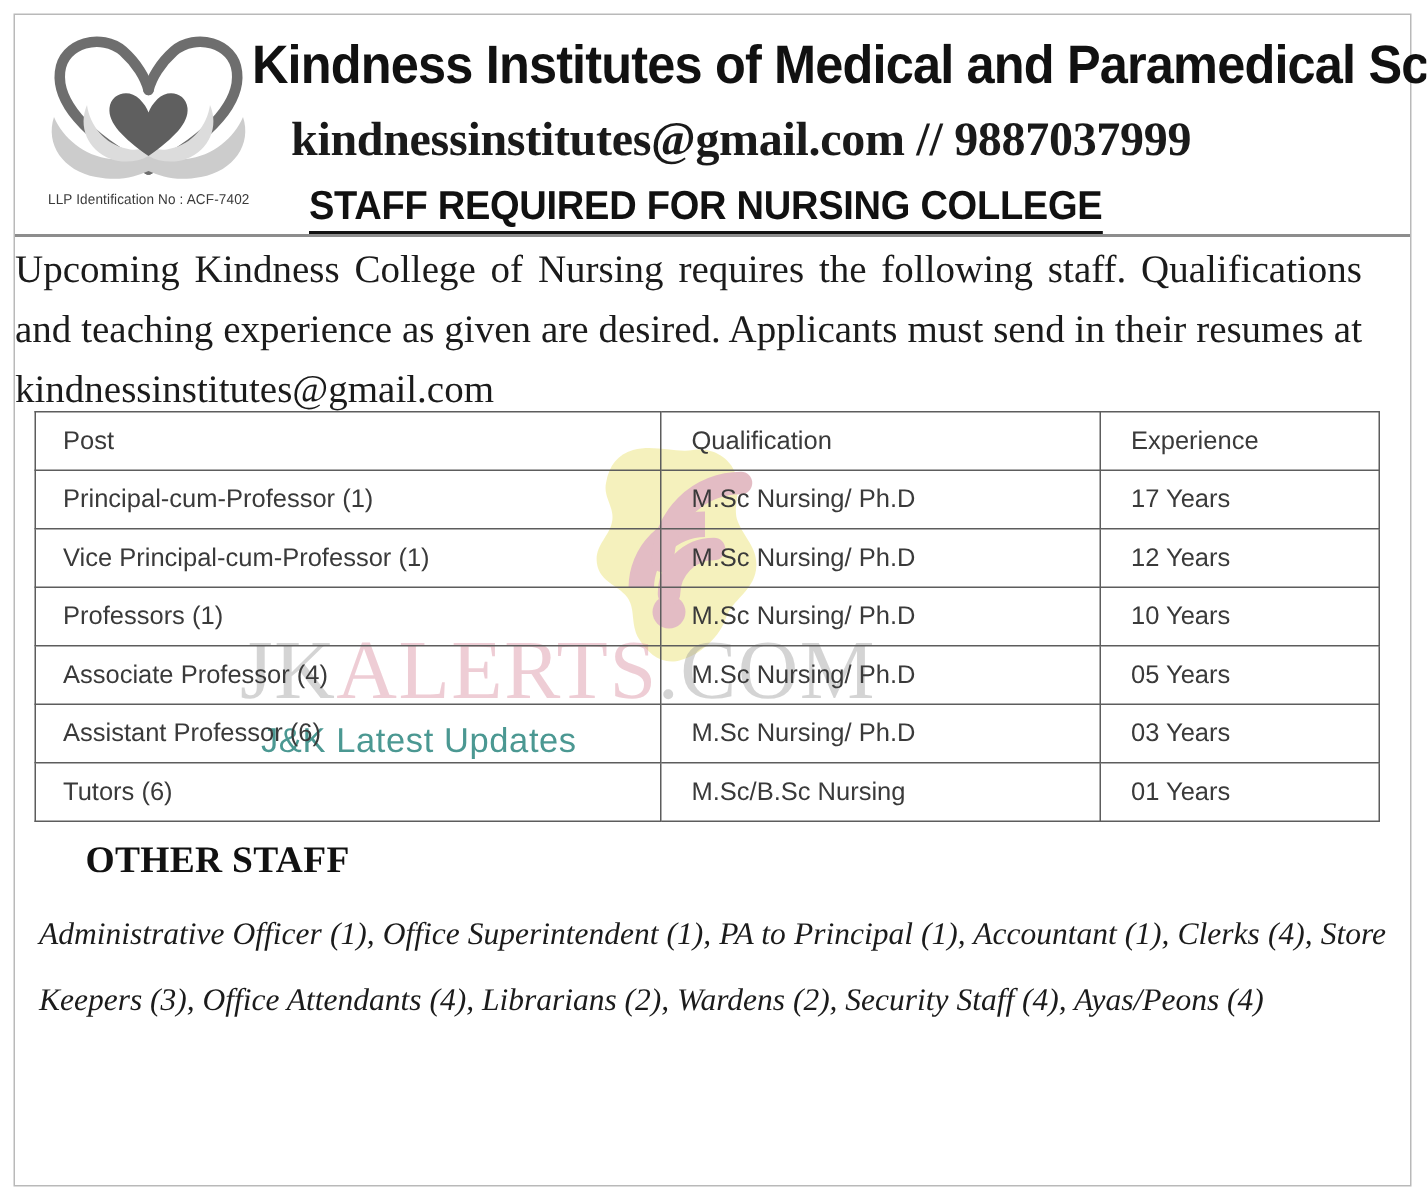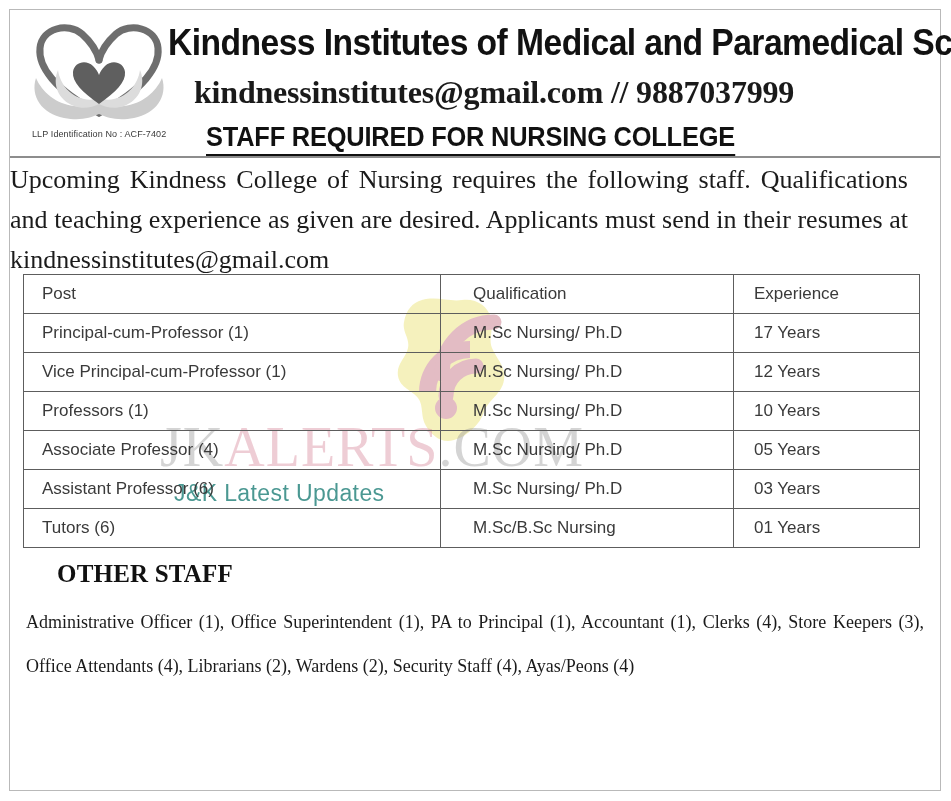--- a/index.html
+++ b/index.html
@@ -140,46 +140,47 @@
     color: #3a3a3a;
     height: 38px;
     padding: 0 0 0 18px;
     background: transparent;
     white-space: nowrap;
     overflow: hidden;
   }
   #staff-table col.c-post { width: 417px; }
   #staff-table col.c-qual { width: 293px; }
   #staff-table col.c-exp  { width: 186px; }
-  #staff-table td.qual { padding-left: 32px; }
+  #staff-table td.qual { padding-left: 20px; }
   #staff-table td.exp  { padding-left: 20px; }
 
   
   #other-staff-heading {
     position: absolute;
     left: 24px;
     top: 560px;
     font-family: "Liberation Serif", serif;
     font-weight: bold;
     font-size: 25px;
     color: #111;
     letter-spacing: 0.2px;
     margin-left: 33px;
   }
   #other-staff-body {
     position: absolute;
     left: 26px;
     top: 600px;
     width: 898px;
     font-family: "Liberation Serif", serif;
-    font-size: 18px;
+    font-size: 21px;
     line-height: 44px;
     color: #1b1b1b;
     text-align: justify;
     text-align-last: left;
+    font-style: italic;
   }
 
   
   #signature {
     position: absolute;
     right: 22px;
     top: 738px;
     width: 420px;
     text-align: right;
     font-family: "Liberation Serif", serif;

